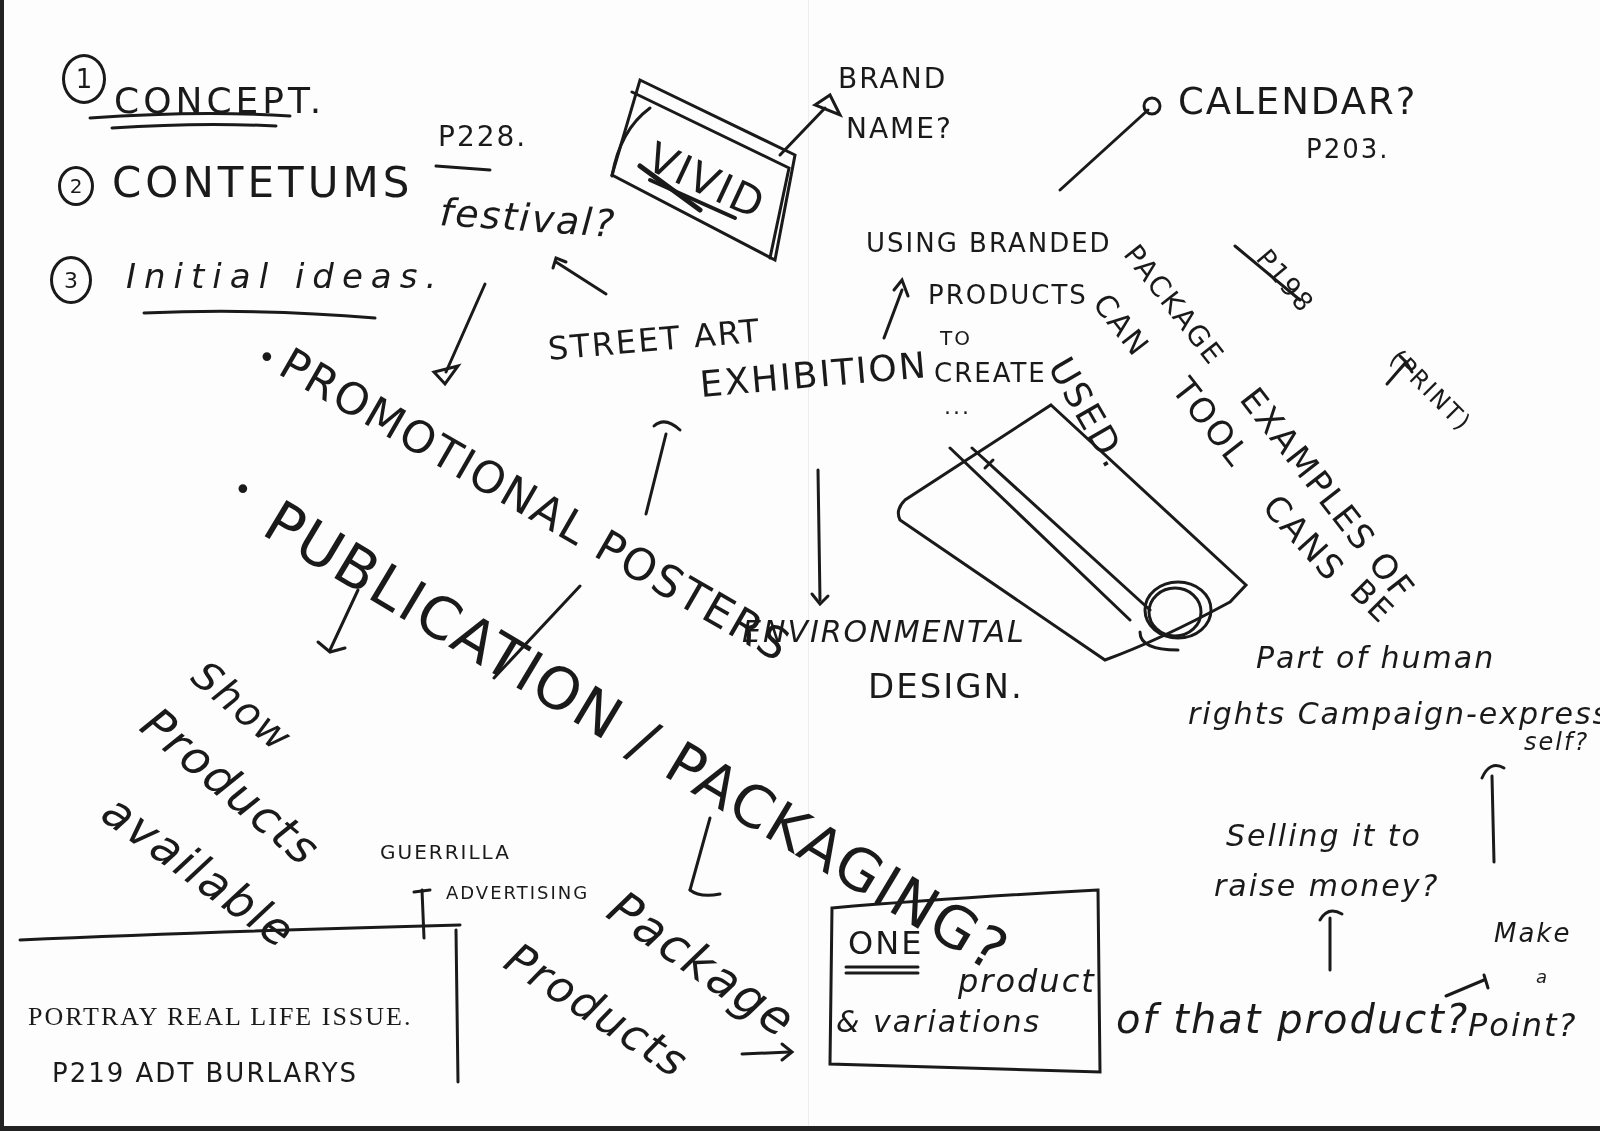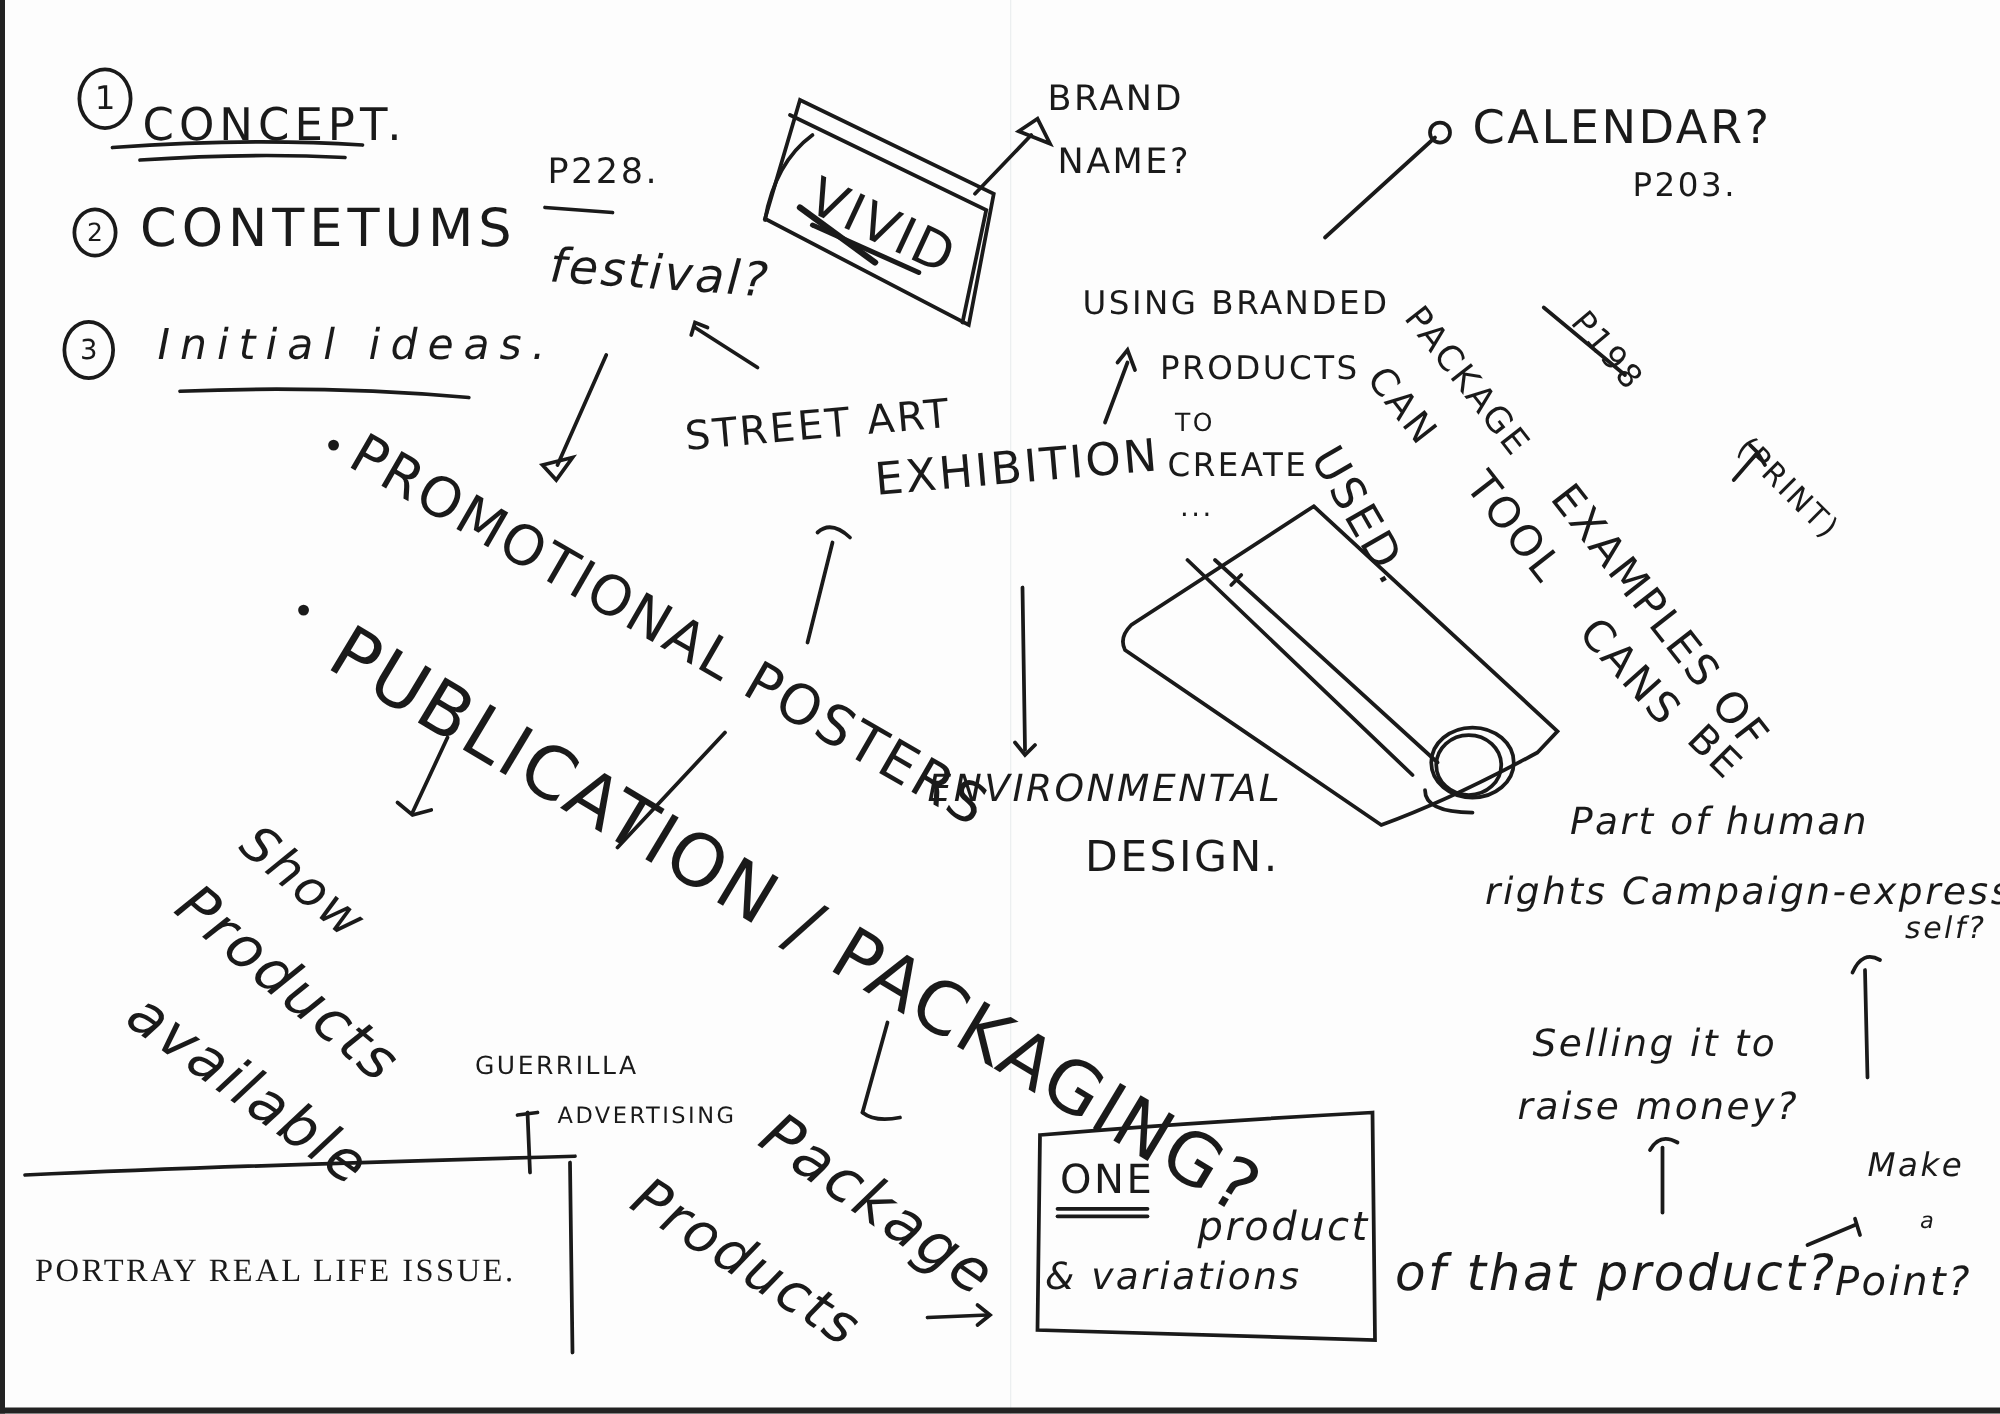--- a/index.html
+++ b/index.html
@@ -194,20 +194,21 @@
   <div class="t" style="left:868px;top:666px;font-size:34px;">DESIGN.</div>
 
   <div class="t hand" style="left:198px;top:646px;font-size:40px;transform:rotate(40deg);">Show</div>
   <div class="t hand" style="left:148px;top:690px;font-size:46px;transform:rotate(40deg);">Products</div>
   <div class="t hand" style="left:108px;top:778px;font-size:46px;transform:rotate(36deg);">available</div>
 
   <div class="t" style="left:380px;top:840px;font-size:20px;">GUERRILLA</div>
   <div class="t" style="left:446px;top:882px;font-size:18px;">ADVERTISING</div>
 
   <div class="t" style="left:28px;top:1002px;font-size:26px;font-family:Liberation Serif, serif;">PORTRAY REAL LIFE ISSUE.</div>
+  <div class="t" style="left:52px;top:1058px;font-size:26px;">P219 ADT BURLARYS</div>
 
   <div class="t hand" style="left:614px;top:874px;font-size:48px;transform:rotate(35deg);">Package</div>
   <div class="t hand" style="left:510px;top:928px;font-size:44px;transform:rotate(33deg);">Products</div>
 
   <div class="t" style="left:848px;top:924px;font-size:32px;">ONE</div>
   <div class="t hand" style="left:958px;top:928px;font-size:32px;margin-top:34px;">product</div>
   <div class="t hand" style="left:836px;top:1004px;font-size:30px;">&amp; variations</div>
 
   <div class="t hand" style="left:1116px;top:996px;font-size:40px;">of that product?</div>
 

